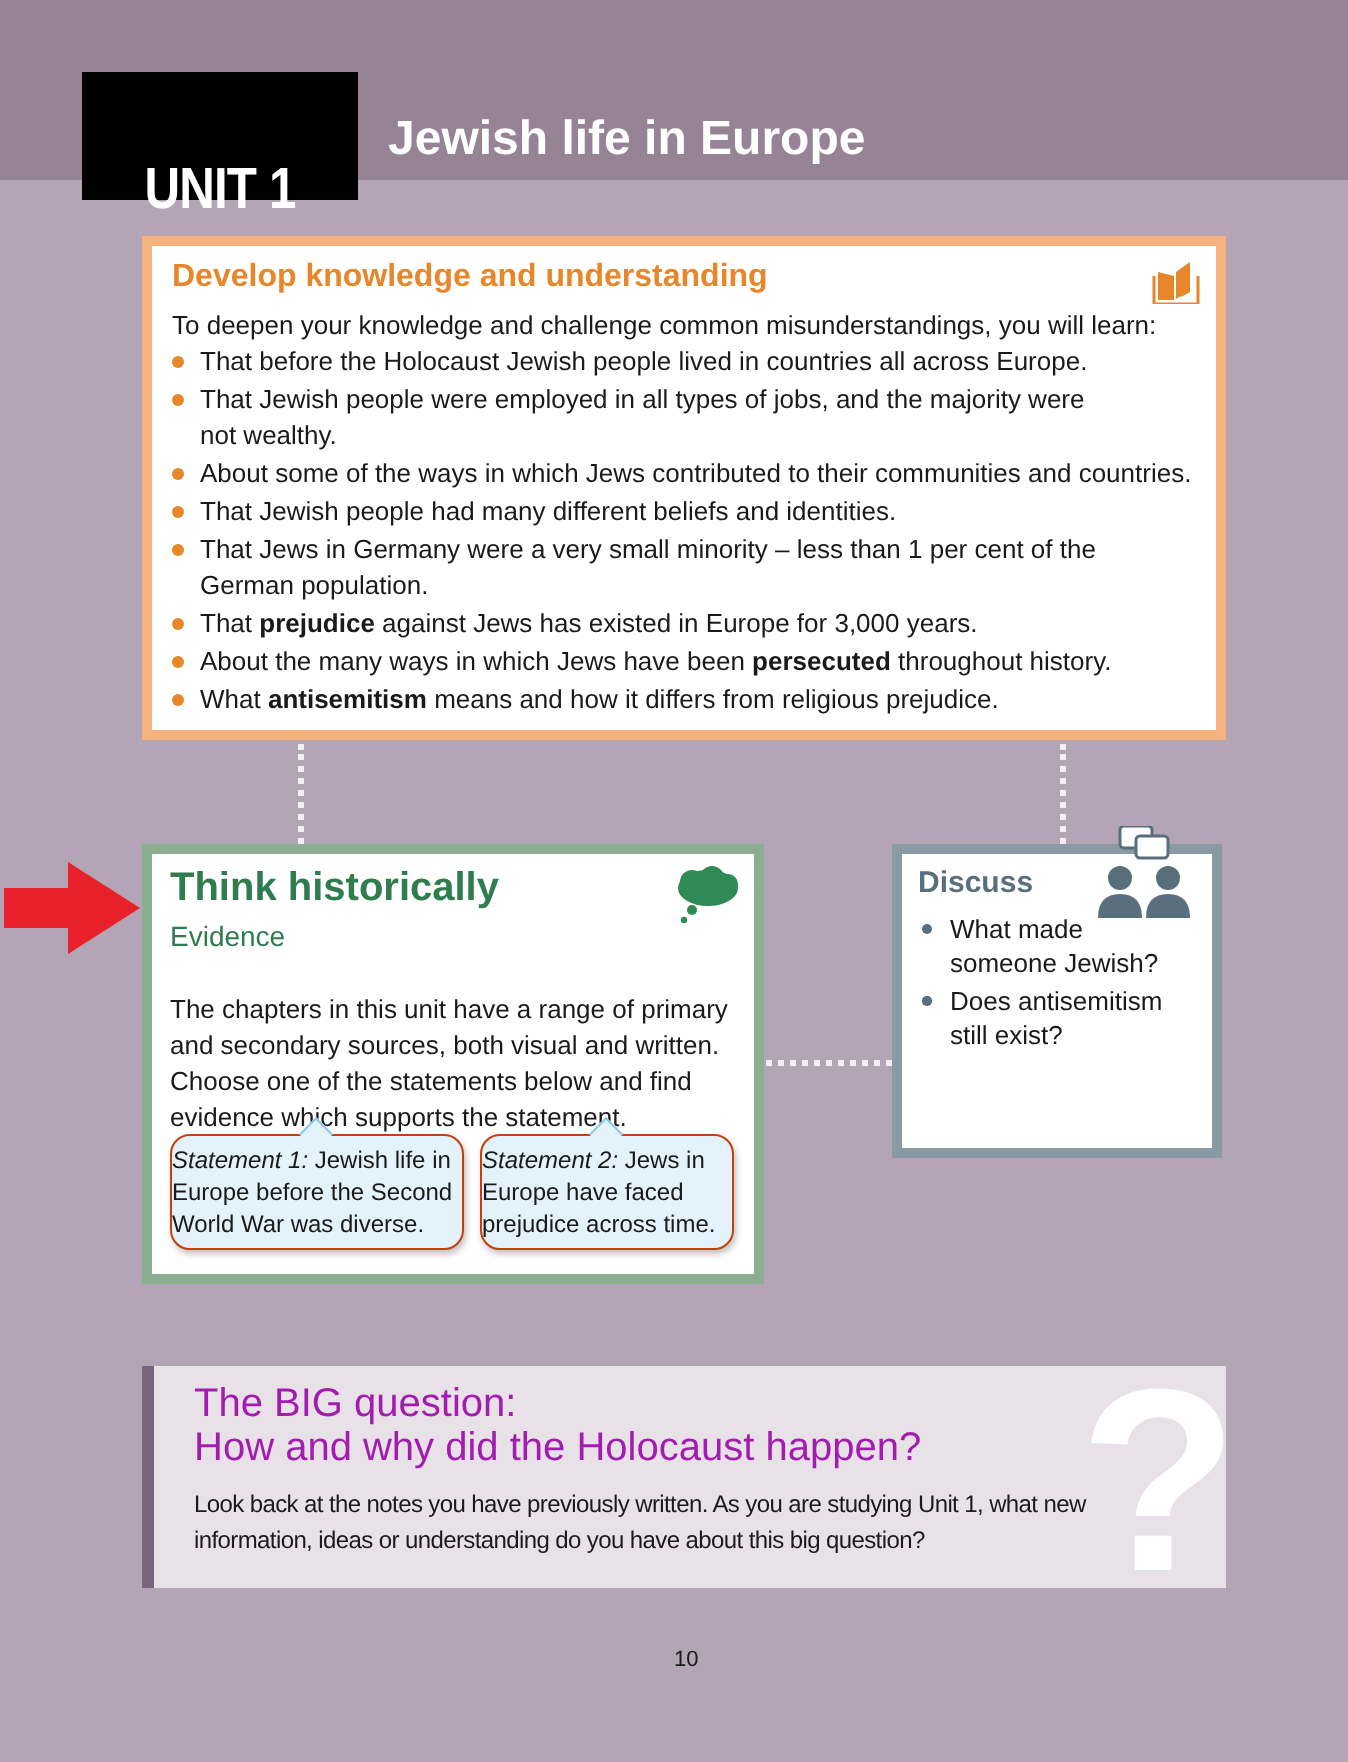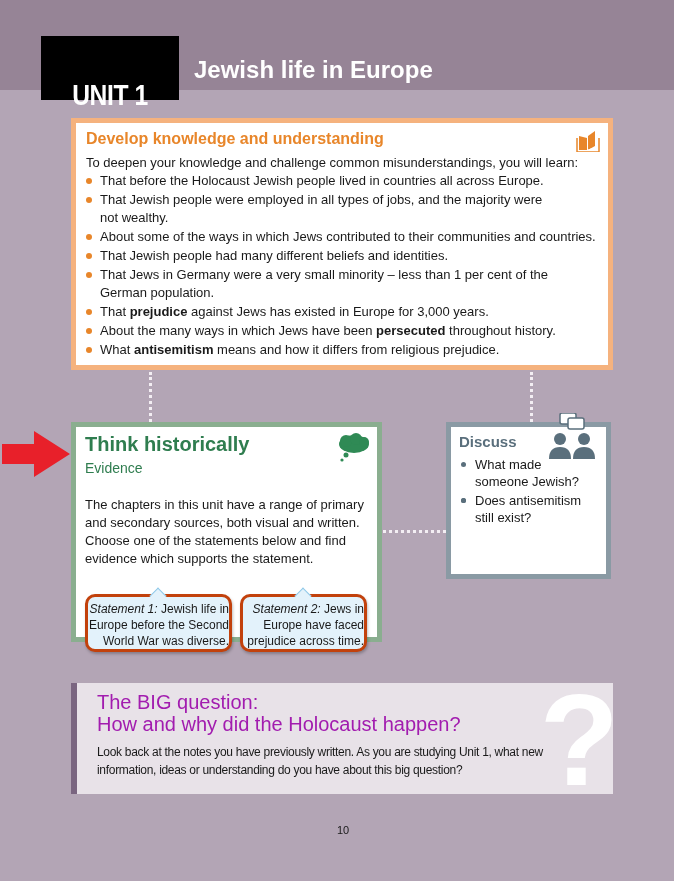--- a/index.html
+++ b/index.html
@@ -21,21 +21,21 @@
 
   .connector-v { position: absolute; width: 0; border-left: 3px dotted #f3eef3; }
   .connector-h { position: absolute; height: 0; border-top: 3px dotted #f3eef3; }
 
   .th-box { position: absolute; left: 71px; top: 422px; width: 311px; height: 220px; background: #fff; border: 5px solid #8aae8f; padding: 6px 9px 0 9px; }
   .th-title { color: #2f7d4f; font-weight: bold; font-size: 20px; margin-bottom: 4px; }
   .th-subtitle { color: #2f7d4f; font-size: 14px; margin-bottom: 5px; }
   .th-body { font-size: 13px; line-height: 18px; margin-top: 20px; }
   .cloud-icon { position: absolute; right: 7px; top: 6px; width: 32px; height: 30px; }
 
-  .statement { position: absolute; top: 594px; height: 58px; background: #e3f2fb; border: 3px solid #c2410c; border-radius: 10px; font-size: 12px; text-align: right; line-height: 16px; padding-top: 4px; box-shadow: 1px 2px 3px rgba(0,0,0,0.25); }
+  .statement { position: absolute; top: 567px; height: 58px; background: #e3f2fb; border: 1px solid #c2410c; border-radius: 10px; font-size: 12px; text-align: left; line-height: 16px; padding-top: 4px; box-shadow: 1px 2px 3px rgba(0,0,0,0.25); }
   .statement .tail { position: absolute; top: -7px; left: 50%; margin-left: -7px; width: 12px; height: 12px; background: #e3f2fb; border-left: 1px solid #8fc8e8; border-top: 1px solid #8fc8e8; transform: rotate(45deg); }
   .statement span.inner { position: relative; }
   .statement i { font-style: italic; }
   .st1 { left: 85px; width: 147px; }
   .st2 { left: 240px; width: 127px; }
 
   .discuss-box { position: absolute; left: 446px; top: 422px; width: 165px; height: 157px; background: #fff; border: 5px solid #8a9aa4; padding: 6px 8px 0 8px; }
   .discuss-title { color: #5a6f7c; font-weight: bold; font-size: 15px; margin-bottom: 6px; }
   .discuss-list { list-style: none; font-size: 13px; }
   .discuss-list li { position: relative; padding-left: 16px; line-height: 17px; margin-bottom: 2px; }

